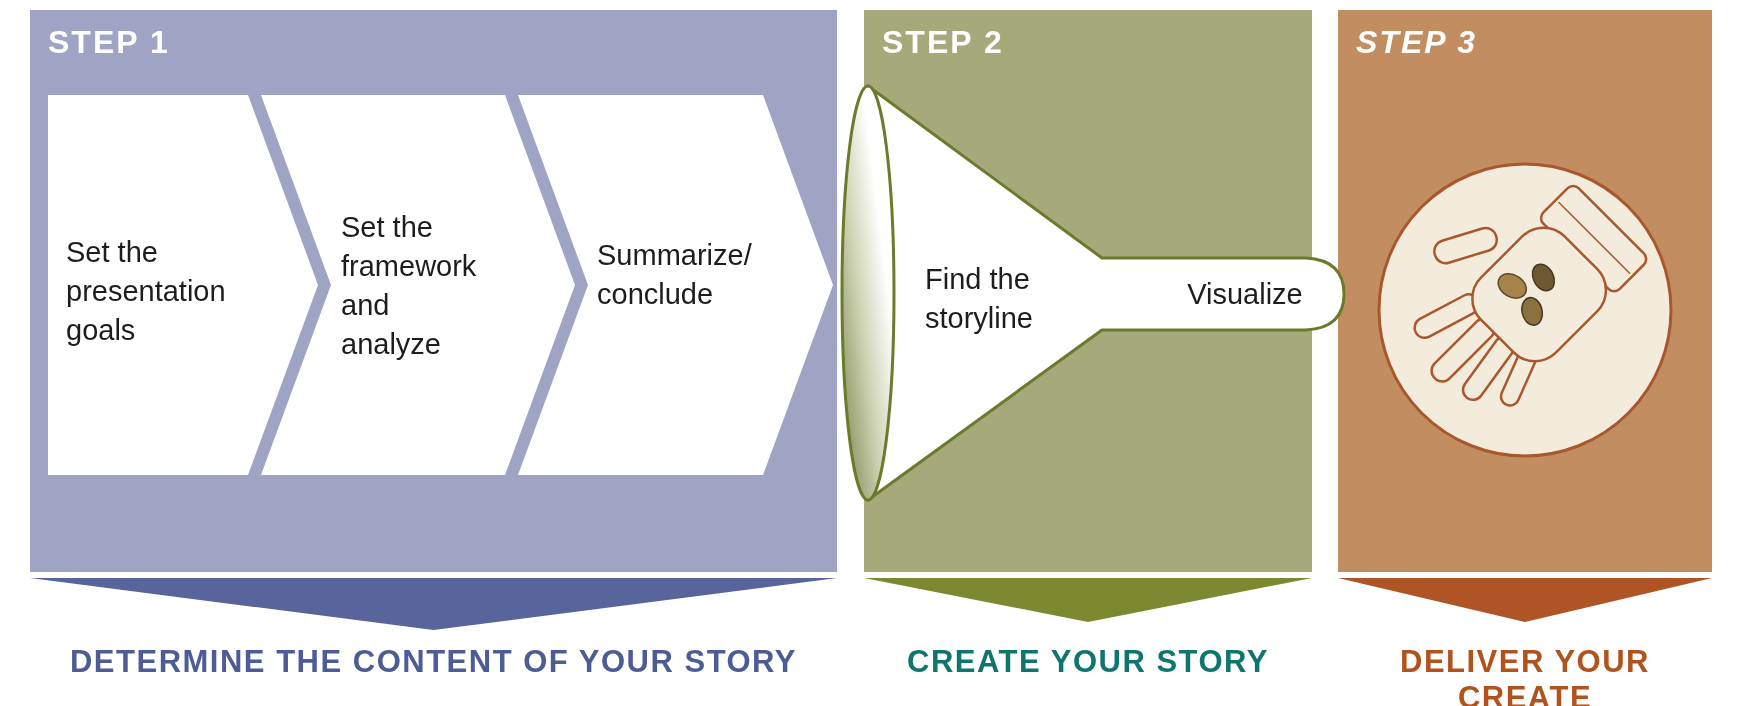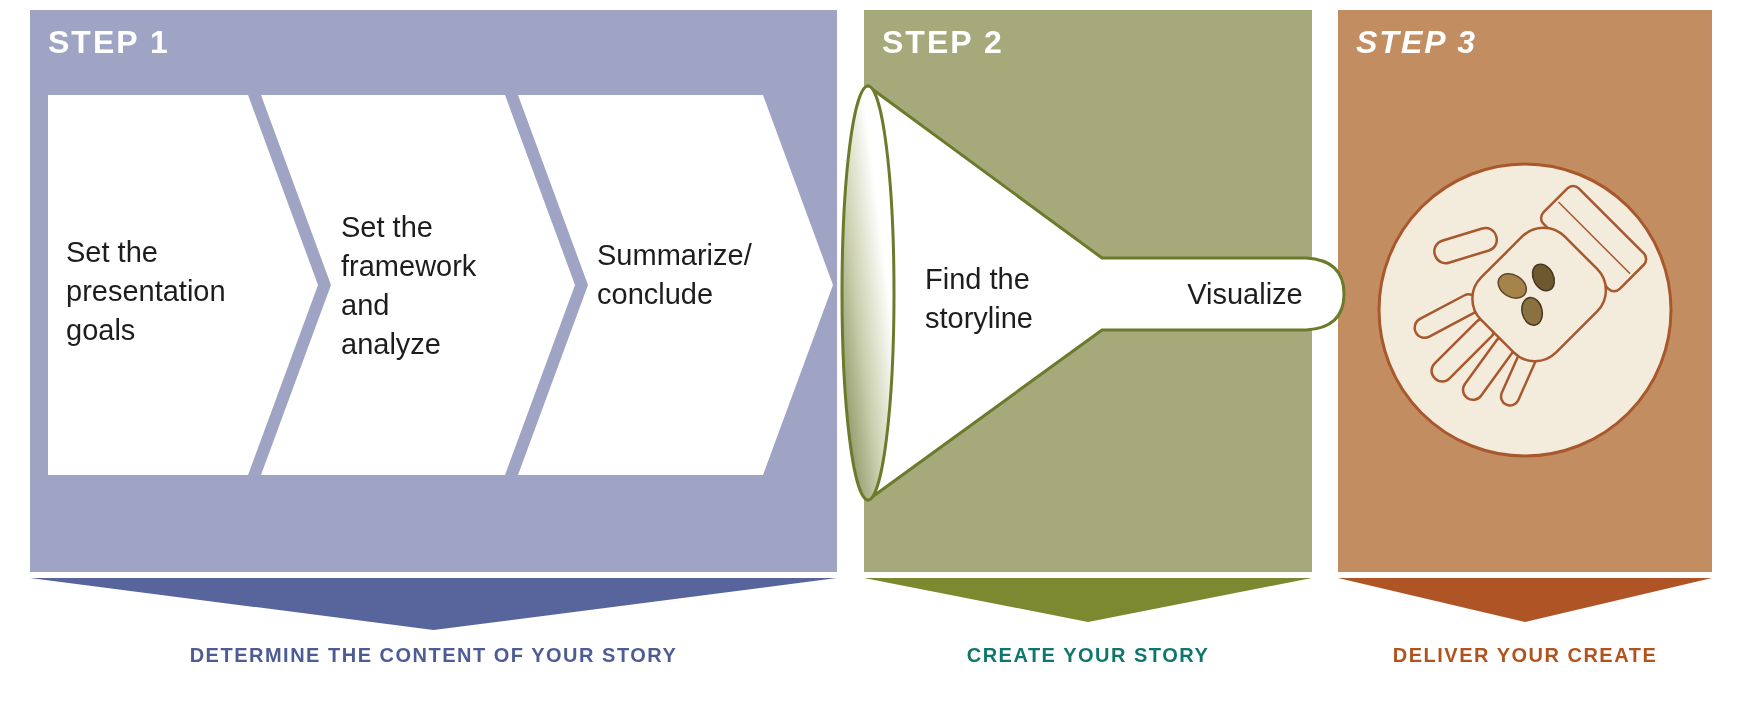--- a/index.html
+++ b/index.html
@@ -29,21 +29,21 @@
   .tube-text{left:1150px;top:275px;width:190px;text-align:center;white-space:nowrap;}
 
   .funnel-svg{position:absolute;left:840px;top:10px;}
   .circle-svg{position:absolute;left:1338px;top:10px;}
 
   .down-arrow{position:absolute;top:578px;clip-path:polygon(0 0,100% 0,50% 100%);}
   .down-arrow-1{left:30px;width:807px;height:52px;background:#57659c;}
   .down-arrow-2{left:864px;width:448px;height:44px;background:#7d8931;}
   .down-arrow-3{left:1338px;width:374px;height:44px;background:#ae5425;}
 
-  .caption{position:absolute;top:644px;font-size:20px;font-weight:bold;letter-spacing:1.5px;text-align:center;}
+  .caption{position:absolute;top:644px;font-size:31px;font-weight:bold;letter-spacing:1.5px;text-align:center;}
   .caption-1{left:30px;width:807px;color:#4d5c94;}
   .caption-2{left:864px;width:448px;color:#0f766e;}
   .caption-3{left:1338px;width:374px;color:#b1531d;}
 </style>
 </head>
 <body>
 
 <div class="canvas">
 
   <div class="panel panel-1"></div>

